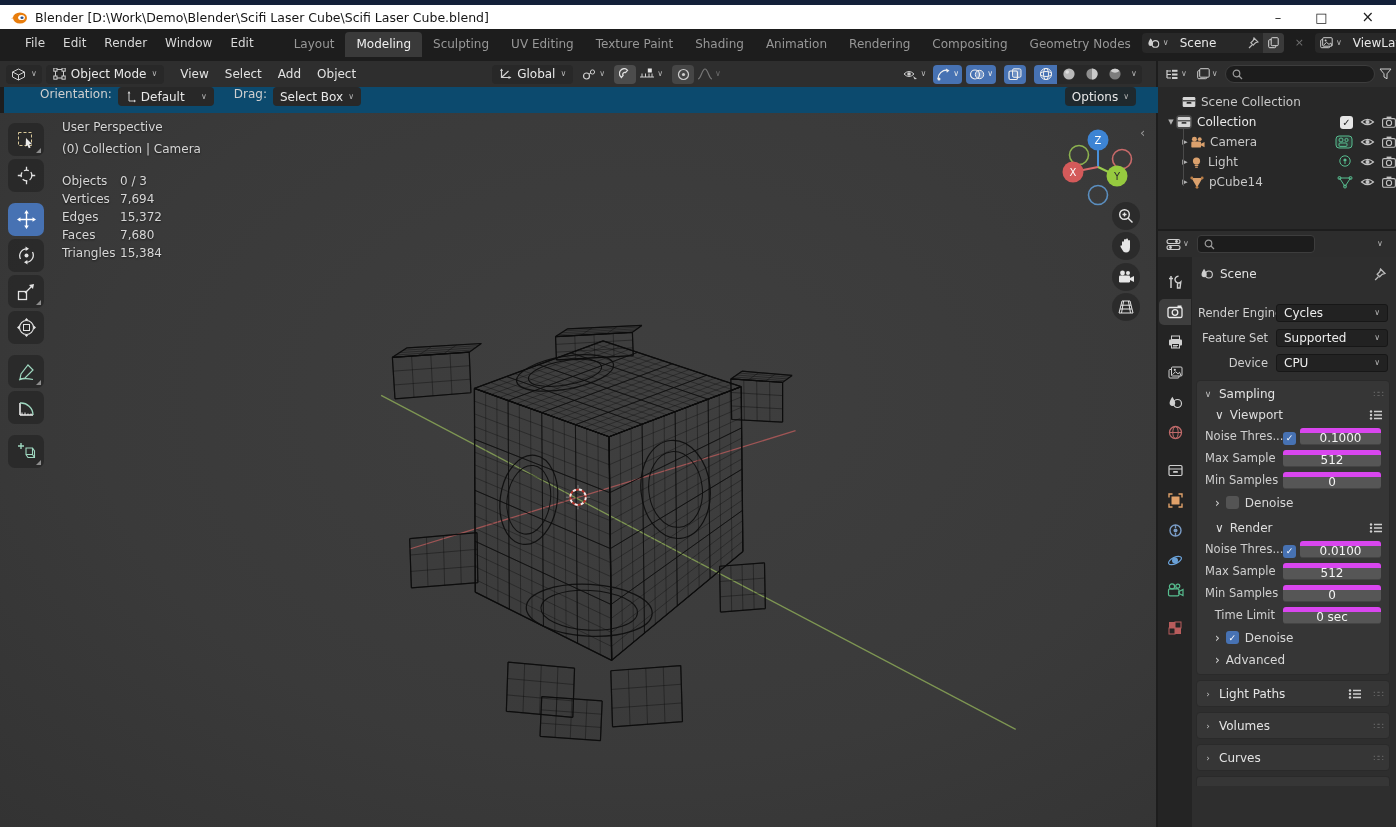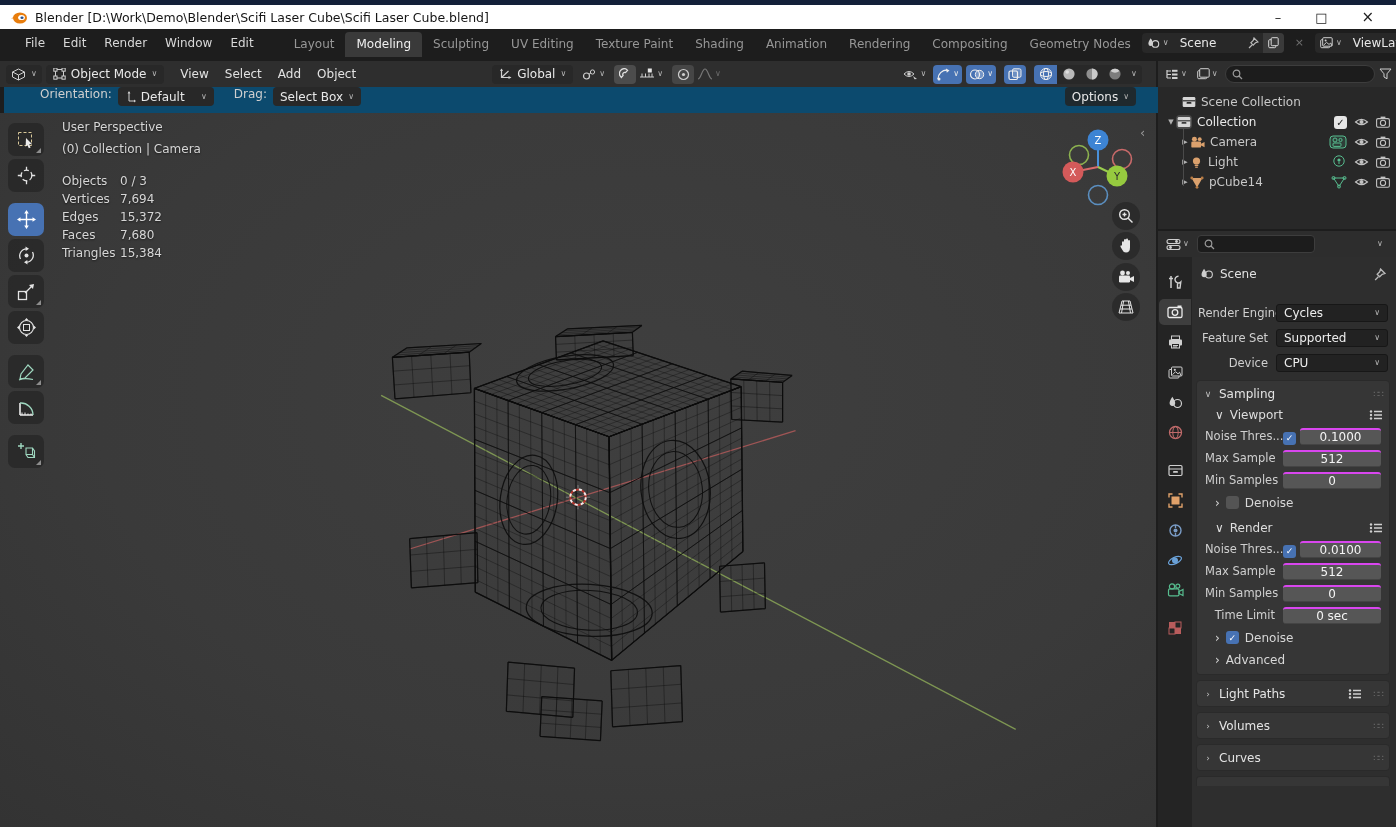--- a/index.html
+++ b/index.html
@@ -46,42 +46,42 @@
   .vp-overlay .sub{margin-top:8px}
   .stats{margin-top:16px}
   .stat-row{display:flex;line-height:18px}
   .stat-label{width:58px}
   .navbtn{position:absolute;width:28px;height:28px;border-radius:50%;background:rgba(35,35,35,.65);display:flex;align-items:center;justify-content:center}
   .collapse-arrow{position:absolute;left:1140px;top:12px;color:#9a9a9a;font-size:13px}
   
   .outliner{position:absolute;top:61px;left:1158px;width:238px;height:168px;background:#282828}
   .ol-header{height:26px;background:#2e2e2e;display:flex;align-items:center;gap:4px;padding:0 4px}
   .searchbox{flex:1;display:flex;align-items:center;gap:4px;background:#1c1c1c;border:1px solid #3d3d3d;border-radius:10px;height:18px;padding:0 6px}
-  .ol-row{display:flex;align-items:center;height:20px;padding-right:6px;color:#c8c8c8}
+  .ol-row{display:flex;align-items:center;height:20px;color:#c8c8c8}
   .ol-row .name{margin-left:5px}
   .ol-right{margin-left:auto;display:flex;align-items:center;gap:7px}
   .tri{font-size:7px;color:#b0b0b0;width:10px;text-align:center}
   .olcb{width:13px;height:13px;border-radius:3px;background:#e6e6e6;color:#1d1d1d;font-size:10px;display:flex;align-items:center;justify-content:center;font-weight:bold}
   .sel-bg{background:#4a4a4a;border-radius:4px;padding:1px}
   .guide{position:absolute;left:1183px;top:128px;width:1px;height:58px;background:#4a4a4a}
   
   .properties{position:absolute;top:231px;left:1158px;width:238px;height:596px;background:#2d2d2d;overflow:hidden}
   .props-header{height:26px;display:flex;align-items:center;gap:5px;padding:0 5px;background:#2d2d2d}
   .tab-strip{position:absolute;left:0;top:26px;bottom:0;width:34px;background:#242424;display:flex;flex-direction:column;align-items:center;padding-top:12px}
   .ptab{width:32px;height:26px;display:flex;align-items:center;justify-content:center;border-radius:5px 0 0 5px;margin-bottom:4px}
   .ptab.active{background:#3e3e3e}
   .ptab.gap{height:8px;margin:0}
   .props-content{position:absolute;left:34px;right:0;top:26px;bottom:0;background:#2e2e2e;padding:5px 6px 0 4px}
   .crumb{display:flex;align-items:center;height:24px;gap:6px;padding:0 4px;color:#e2e2e2}
   .prow{display:flex;align-items:center;height:25px;padding:0 2px}
   .plabel{width:78px;text-align:right;padding-right:8px;color:#cfcfcf;white-space:nowrap;overflow:hidden;font-size:11.5px}
   .pfield{flex:1;display:flex;align-items:flex-end;gap:4px}
   .field{background:#222222;border-radius:3px;height:18px;flex:1;display:flex;align-items:center;padding:0 7px;color:#ededed;border:1px solid #171717}
   .field .chev{margin-left:auto}
-  .valfield{background:#565656;border-radius:3px;height:17px;flex:1;display:flex;align-items:center;justify-content:center;color:#f4f4f4;border-top:2px solid #d946ef;border-bottom:1px solid #444}
+  .valfield{background:#565656;border-radius:3px;height:17px;flex:1;display:flex;align-items:center;justify-content:center;color:#f4f4f4;border-top:5px solid #d946ef;border-bottom:1px solid #444}
   .cb{width:13px;height:13px;border-radius:3px;background:#545454;display:flex;align-items:center;justify-content:center;font-size:9px;color:#fff;flex:none}
   .cb.on{background:#4772b3}
   .panel{background:#363636;border-radius:4px;margin:5px 0;padding:2px 6px 4px;border:1px solid #2a2a2a}
   .panel.flat{padding:2px 6px}
   .panel-h{display:flex;align-items:center;height:21px;gap:6px;color:#e4e4e4}
   .panel-h .grip{margin-left:auto;color:#6f6f6f;font-size:9px;letter-spacing:-1px}
   .panel-h .chevp{font-size:9px;color:#c0c0c0;width:10px;text-align:center}
   .sub-h{display:flex;align-items:center;height:21px;gap:6px;padding-left:12px;color:#dedede}
   .mini-rows .prow{height:22px}
   .chk-row{display:flex;align-items:center;gap:6px;height:23px;padding-left:12px;color:#d8d8d8}

